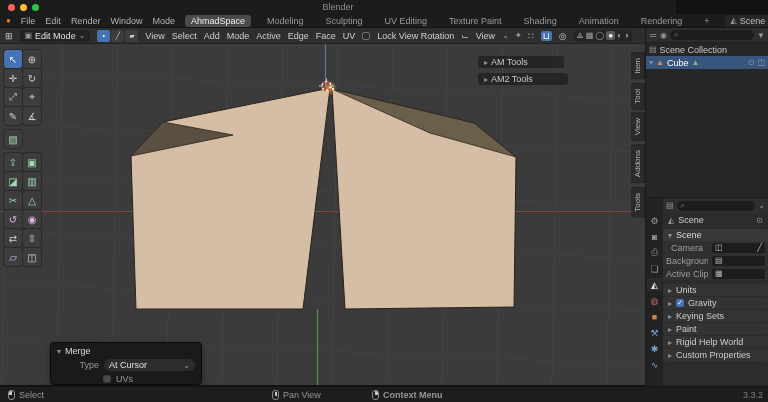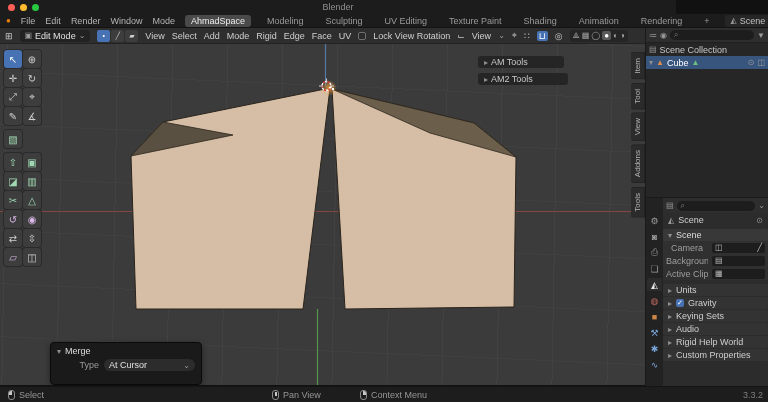--- a/index.html
+++ b/index.html
@@ -153,21 +153,21 @@
   </div>
   <div class="mode-btns">
     <span class="mode-btn active">•</span>
     <span class="mode-btn">╱</span>
     <span class="mode-btn">▰</span>
   </div>
   <span class="menu">View</span>
   <span class="menu">Select</span>
   <span class="menu">Add</span>
   <span class="menu">Mode</span>
-  <span class="menu">Rigid</span>
+  <span class="menu">Active</span>
   <span class="menu">Edge</span>
   <span class="menu">Face</span>
   <span class="menu">UV</span>
   <span class="chk"></span>
   <span class="menu">Lock View Rotation</span>
   <span class="hdr-icon">⌙</span>
   <span class="menu">View</span>
   <span class="mini-icon">⌄</span>
   <span class="hdr-icon">⌖</span>
   <span class="hdr-icon">∷</span>
@@ -297,20 +297,24 @@
       <span class="np-arrow">▾</span>
       <span>Merge</span>
     </div>
     <div class="merge-row">
       <span class="merge-label">Type</span>
       <div id="merge-type">
         <span>At Cursor</span>
         <span class="mini-icon">⌄</span>
       </div>
     </div>
+    <div class="merge-row">
+      <span class="uvs-chk"></span>
+      <span style="color:#9a9a9a;">UVs</span>
+    </div>
   </div>
 </div>
 
 <div id="outliner" class="abs">
   <div id="outliner-header">
     <span class="mini-icon">≔</span>
     <span class="mini-icon">◉</span>
     <div class="search-pill">
       <span>⌕</span>
     </div>
@@ -389,21 +393,21 @@
       <span class="np-arrow">▸</span>
       <span class="chk-on">✓</span>
       <span>Gravity</span>
     </div>
     <div class="collapsed-row">
       <span class="np-arrow">▸</span>
       <span>Keying Sets</span>
     </div>
     <div class="collapsed-row">
       <span class="np-arrow">▸</span>
-      <span>Audio</span>
+      <span>Paint</span>
     </div>
     <div class="collapsed-row">
       <span class="np-arrow">▸</span>
       <span>Rigid Help World</span>
     </div>
     <div class="collapsed-row">
       <span class="np-arrow">▸</span>
       <span>Custom Properties</span>
     </div>
   </div>
@@ -411,18 +415,18 @@
 
 <div id="statusbar" class="abs">
   <div class="sb-item" style="left:8px;">
     <span class="mouse l"></span>
     <span>Select</span>
   </div>
   <div class="sb-item" style="left:272px;">
     <span class="mouse m"></span>
     <span>Pan View</span>
   </div>
-  <div class="sb-item" style="left:360px;">
+  <div class="sb-item" style="left:372px;font-weight:bold;">
     <span class="mouse r"></span>
     <span>Context Menu</span>
   </div>
   <div id="sb-version">3.3.2</div>
 </div>
 
 </body></html>

